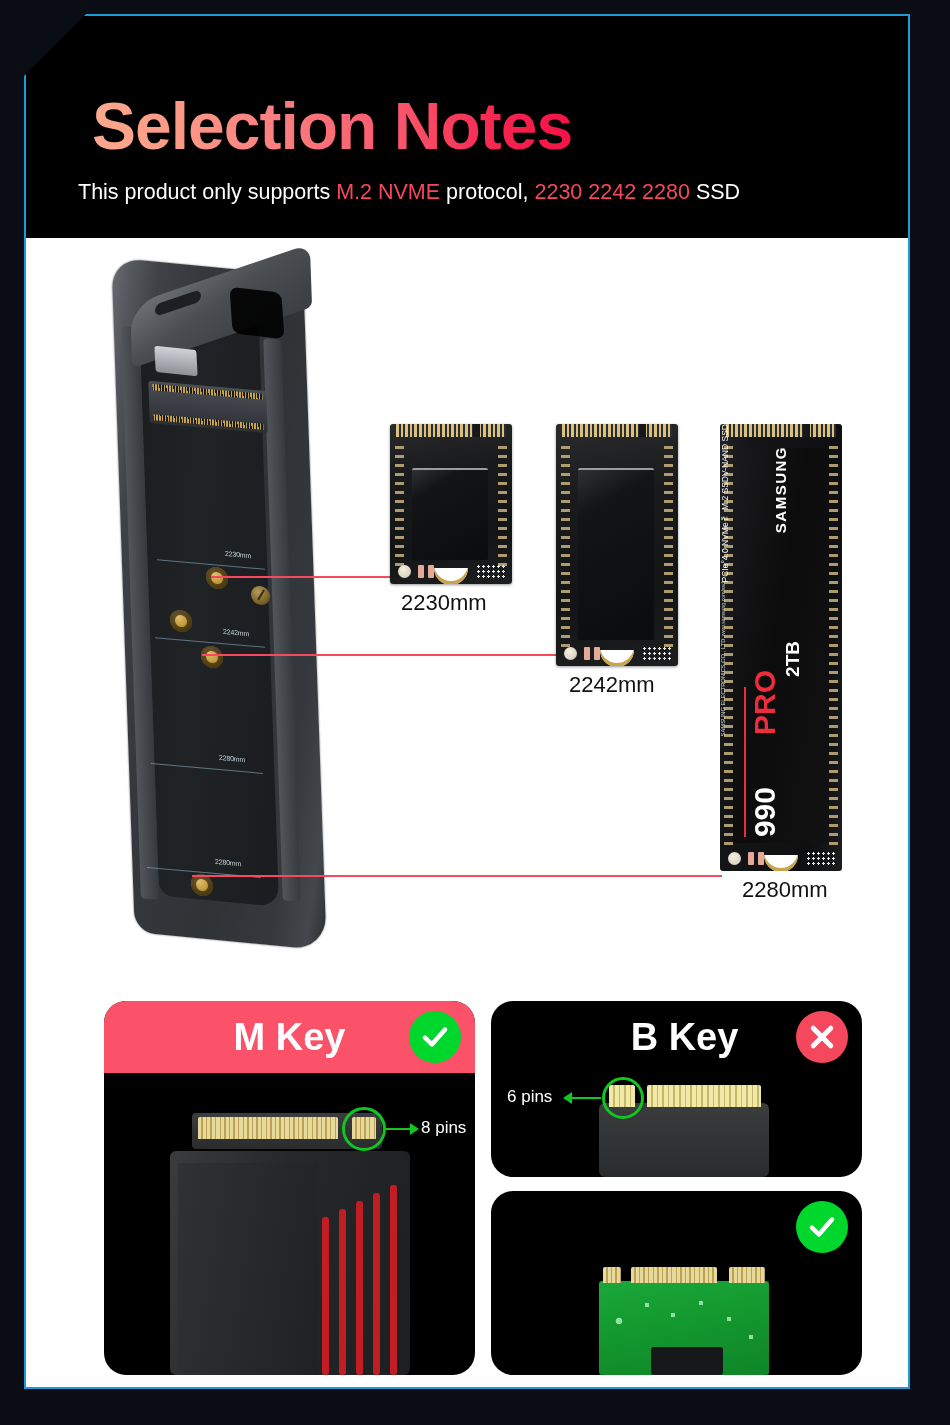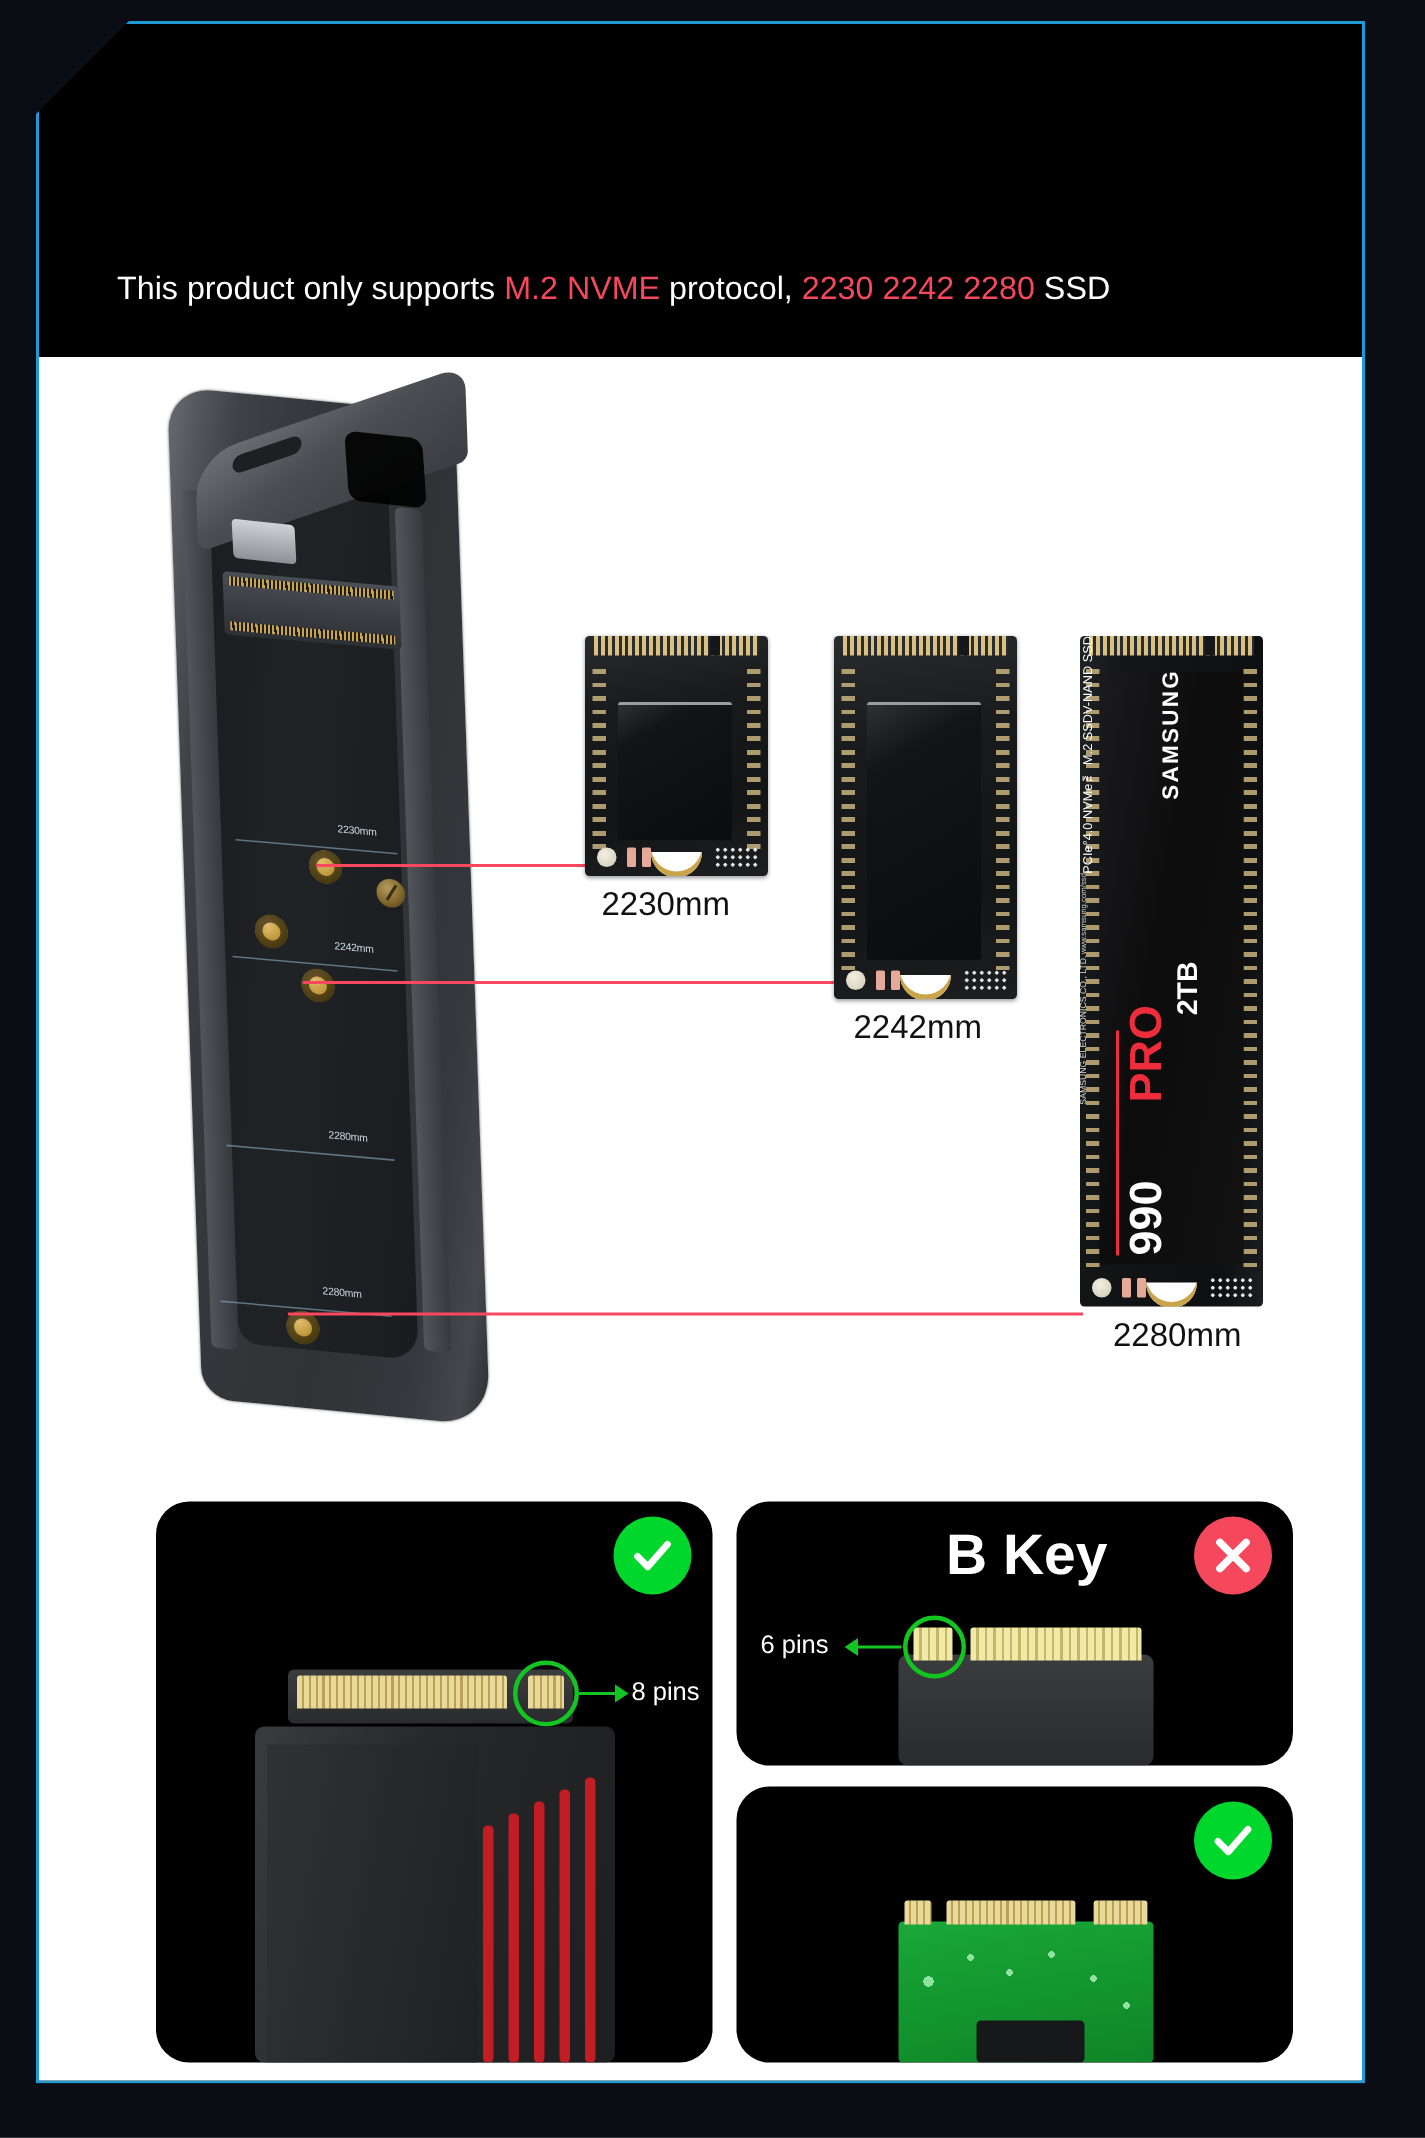--- a/index.html
+++ b/index.html
@@ -241,20 +241,21 @@
 </style>
 </head>
 <body>
 
 <div class="page">
 
   <div class="frame"></div>
   <div class="frame-inner"></div>
 
   <div class="header">
+    <div class="title">Selection Notes</div>
     <div class="subtitle">
       <span>This product only supports </span><span class="hl">M.2 NVME</span><span> protocol, </span><span class="hl">2230 2242 2280</span><span> SSD</span>
     </div>
   </div>
 
   <div class="body-panel">
 
     <div class="enclosure">
       <div class="enc-body"></div>
       <div class="enc-cavity"></div>
@@ -339,20 +340,23 @@
 
       <div class="ssd-circ" style="left:8px; bottom:6px;"></div>
       <div class="ssd-cap" style="left:28px; bottom:6px;"></div>
       <div class="ssd-cap" style="left:38px; bottom:6px;"></div>
       <div class="ssd-dots" style="right:6px; bottom:6px;"></div>
       <div class="ssd-halfhole" style="left:44px; bottom:-1px;"></div>
     </div>
     <div class="ssd-label" style="left:716px; top:639px;">2280mm</div>
 
     <div class="panel" style="left:78px; top:763px; width:371px; height:374px;">
+      <div class="panel-head pink" style="height:72px;">
+        <span class="panel-title" style="font-size:38px;">M Key</span>
+      </div>
       <div class="badge ok" style="right:14px; top:10px; width:52px; height:52px;">
         <svg width="30" height="30" viewBox="0 0 24 24" aria-hidden="true">
           <path d="M4 12.5 L9.5 18 L20 6" fill="none" stroke="#fff" stroke-width="3.6" stroke-linecap="round" stroke-linejoin="round"></path>
         </svg>
       </div>
 
       <div class="pcb-dark" style="left:88px; top:112px; width:190px; height:36px; border-radius:4px;"></div>
       <div class="conn-gold" style="left:94px; top:116px; width:140px; height:22px;"></div>
       <div class="conn-gold" style="left:248px; top:116px; width:24px; height:22px;"></div>
       <div class="ring" style="left:238px; top:106px; width:44px; height:44px;"></div>

